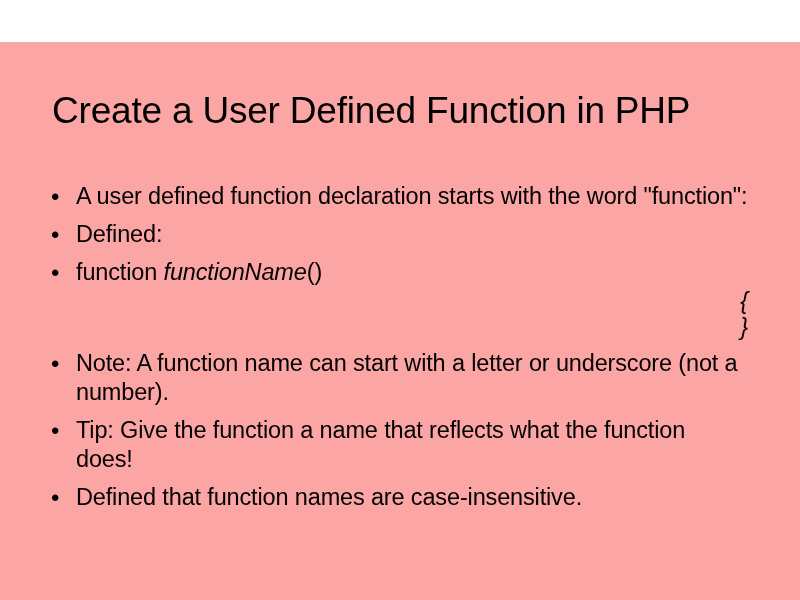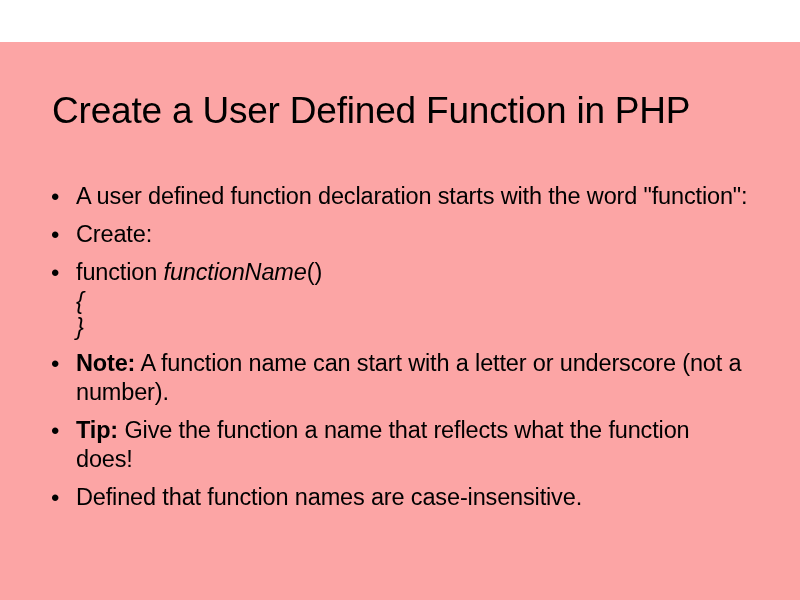--- a/index.html
+++ b/index.html
@@ -66,39 +66,40 @@
 
   .bullet-text {
     flex: 1 1 auto;
     font-size: 23.5px;
     line-height: 29px;
     color: #000000;
     letter-spacing: -0.15px;
   }
 
   .bullet-text b {
-    font-weight: 700;
+    font-weight: 400;
   }
 
   .bullet-text i,
   .code-line i {
     font-style: italic;
   }
 
   
   .code-block {
     margin-top: 1px;
   }
 
   .code-line {
     font-size: 23.5px;
     line-height: 26px;
     color: #000000;
     white-space: pre;
     letter-spacing: -0.15px;
+    text-align: right;
   }
 
   .code-line.brace {
     font-style: italic;
   }
 </style>
 </head>
 <body>
 
 <div class="slide">
@@ -107,21 +108,21 @@
 
   <div class="body-content">
 
     <div class="bullet-row">
       <span class="bullet-marker">•</span>
       <span class="bullet-text">A user defined function declaration starts with the word "function":</span>
     </div>
 
     <div class="bullet-row">
       <span class="bullet-marker">•</span>
-      <span class="bullet-text">Create:</span>
+      <span class="bullet-text">Defined:</span>
     </div>
 
     <div class="bullet-row">
       <span class="bullet-marker">•</span>
       <span class="bullet-text">
         <span class="code-line"><span>function </span><i>functionName</i><span>()</span></span>
         <div class="code-block">
           <div class="code-line brace">{</div>
           <div class="code-line brace">}</div>
         </div>

